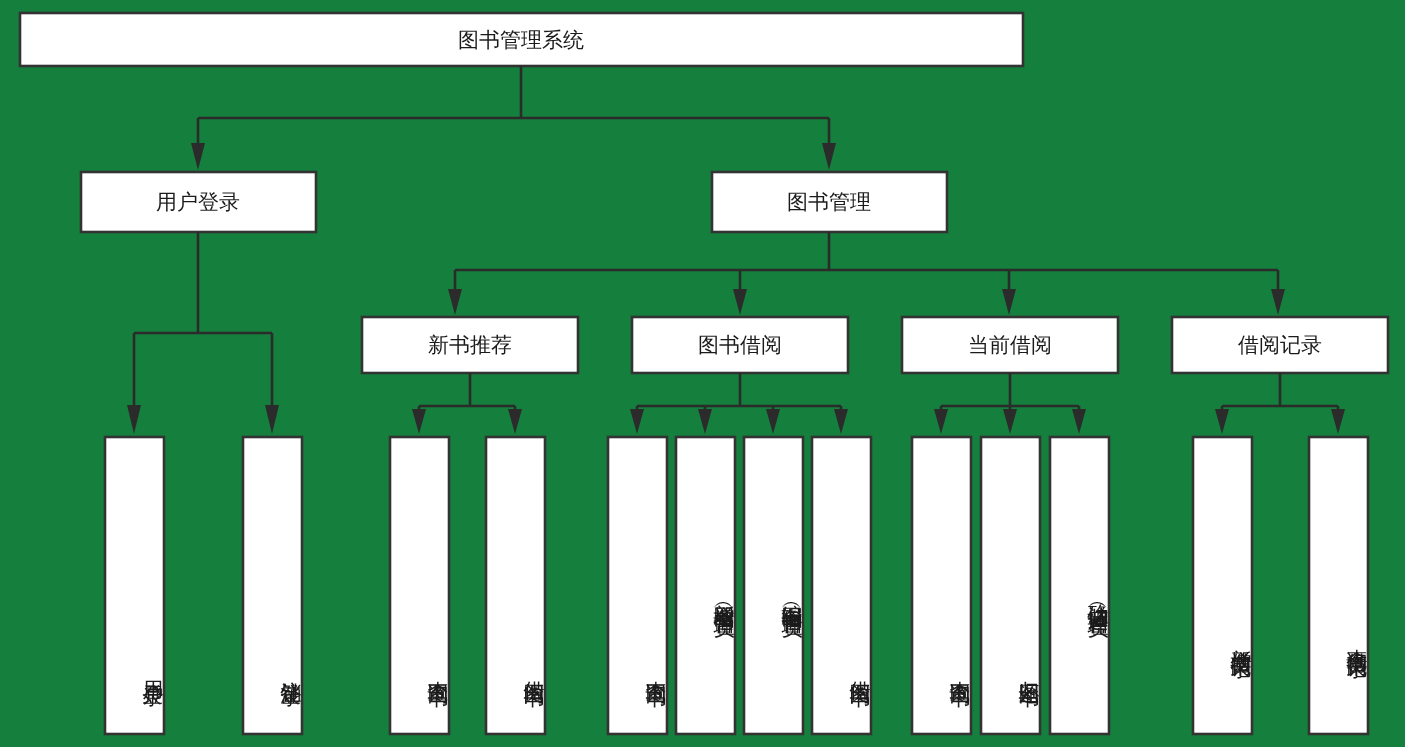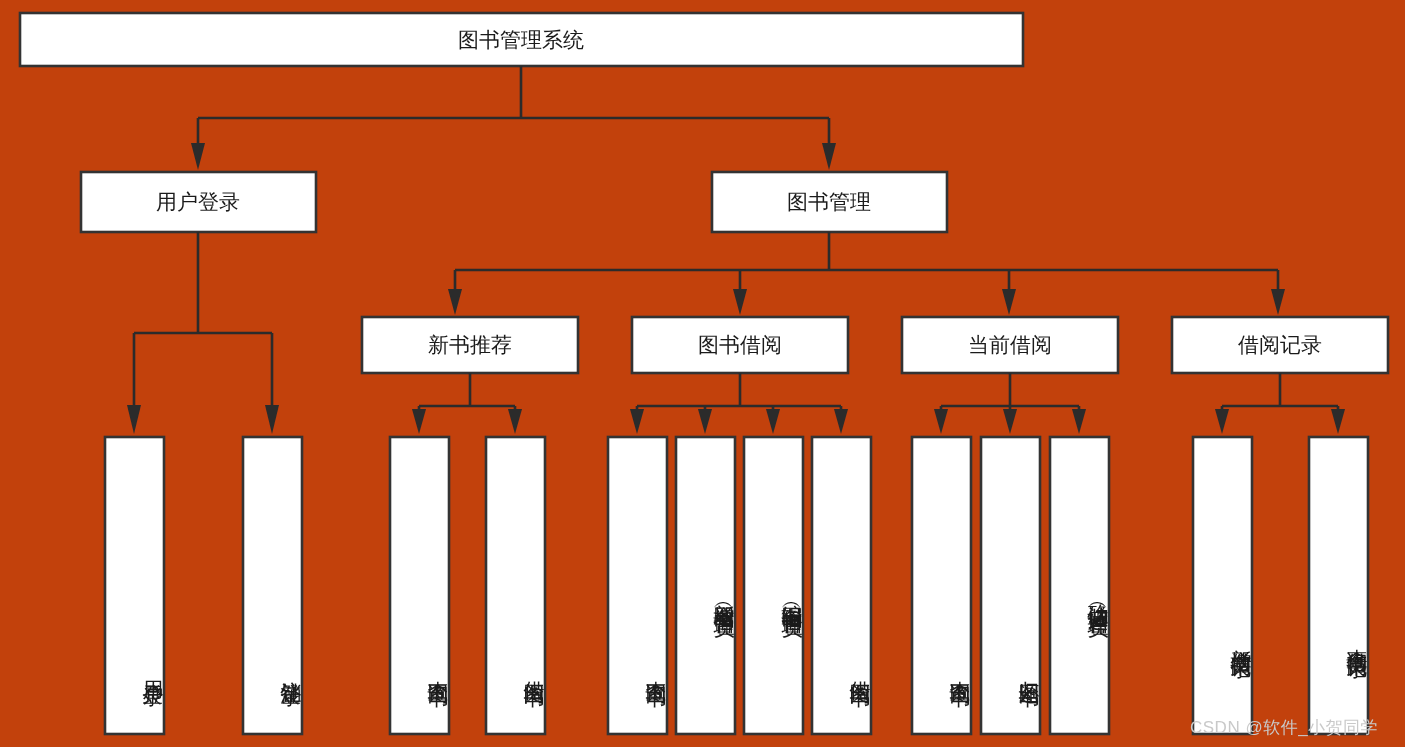--- a/index.html
+++ b/index.html
@@ -10,21 +10,21 @@
   body {
     width: 1405px;
     height: 747px;
     font-family: "Liberation Sans", "DejaVu Sans", sans-serif;
     overflow: hidden;
   }
   #diagram-root {
     position: relative;
     width: 1405px;
     height: 747px;
-    background: #c2410c;
+    background: #15803d;
   }
   svg.diagram-canvas {
     position: absolute;
     left: 0;
     top: 0;
     width: 1405px;
     height: 747px;
   }
   .node-box {
     fill: #ffffff;
@@ -193,15 +193,14 @@
   <div class="node-label-v" style="left:744px; top:437px; width:59px; height:297px; padding-top:10px;">编辑图书（管理员）</div>
   <div class="node-label-v" style="left:812px; top:437px; width:59px; height:297px; padding-top:82px;">借阅图书</div>
 
   <div class="node-label-v" style="left:912px; top:437px; width:59px; height:297px; padding-top:82px;">查询图书</div>
   <div class="node-label-v" style="left:981px; top:437px; width:59px; height:297px; padding-top:82px;">归还图书</div>
   <div class="node-label-v" style="left:1050px; top:437px; width:59px; height:297px; padding-top:10px;">确认归还（管理员）</div>
 
   <div class="node-label-v" style="left:1193px; top:437px; width:59px; height:297px; padding-top:52px;">新增借阅记录</div>
   <div class="node-label-v" style="left:1309px; top:437px; width:59px; height:297px; padding-top:52px;">查询借阅记录</div>
 
-  <div class="watermark" style="left:1190px; top:716px;">CSDN @软件_小贺同学</div>
 
 </div>
 
 </body></html>

